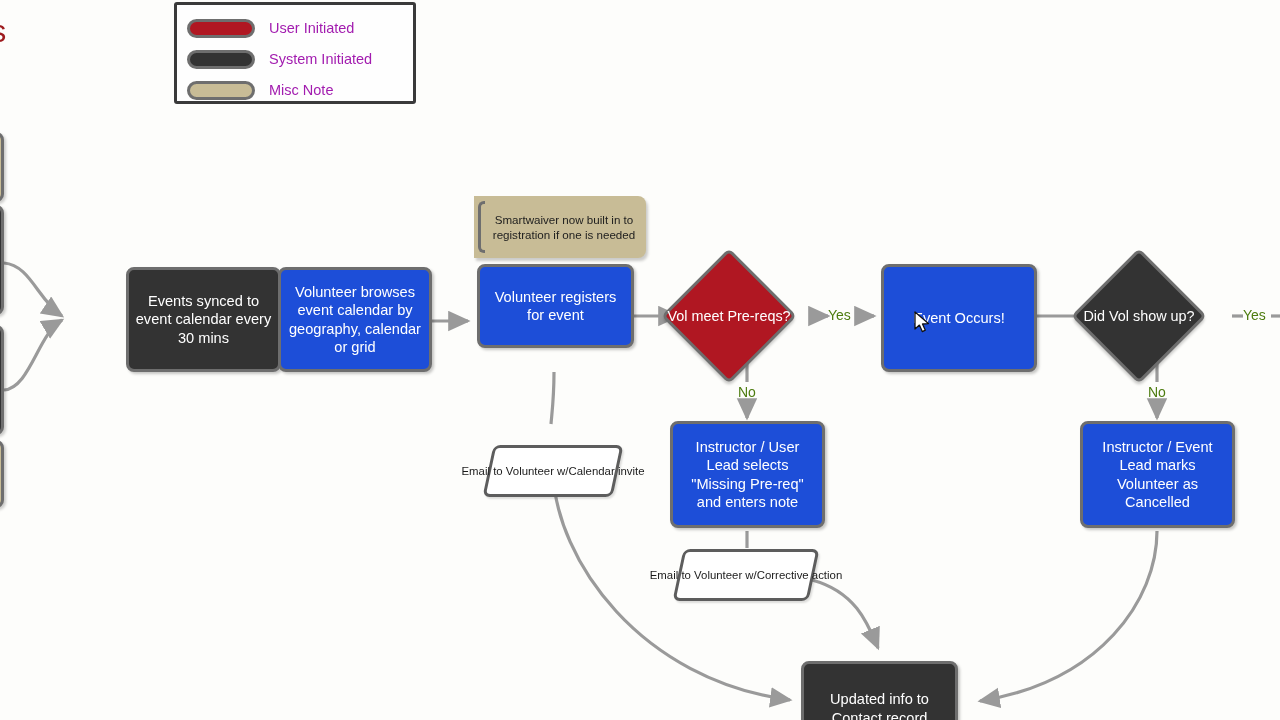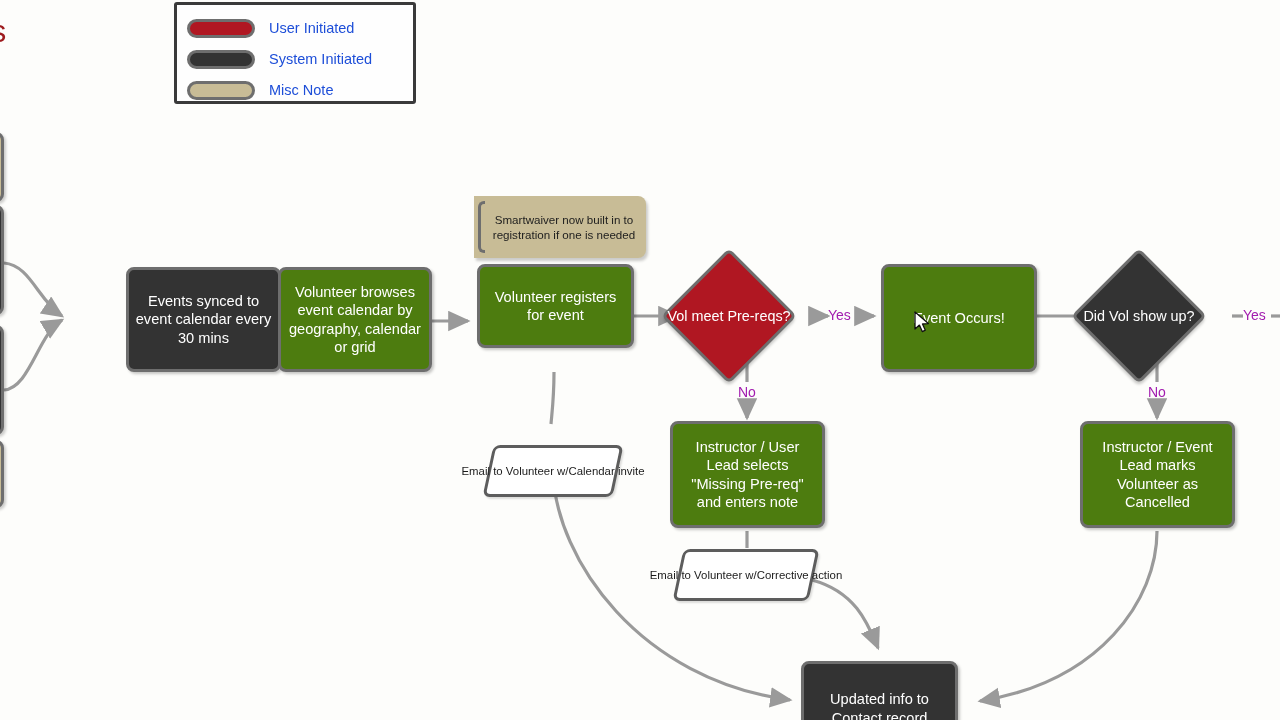--- a/index.html
+++ b/index.html
@@ -63,21 +63,21 @@
     border: 3px solid #6e6e6e;
     box-sizing: border-box;
     margin-right: 14px;
     flex: none;
   }
   .pill.user   { background: #b01722; }
   .pill.system { background: #333333; }
   .pill.misc   { background: #c8bc96; }
   .legend-label {
     font-size: 14.5px;
-    color: #1d4ed8;
+    color: #a21caf;
     white-space: nowrap;
   }
 
   
   .node {
     position: absolute;
     box-sizing: border-box;
     display: flex;
     align-items: center;
     justify-content: center;
@@ -85,21 +85,21 @@
     line-height: 1.24;
   }
   .box {
     border-radius: 8px;
     border: 3px solid #6e6e6e;
     color: #ffffff;
     font-size: 14.6px;
     padding: 4px 6px;
     box-shadow: 2px 2px 3px rgba(0,0,0,0.22);
   }
-  .box.red    { background: #4d7c0f; }
+  .box.red    { background: #1d4ed8; }
   .box.dark   { background: #333333; }
 
   
   .diamond-wrap { position: absolute; }
   .diamond-shape {
     position: absolute;
     left: 0; top: 0;
     width: 100%; height: 100%;
     transform: rotate(45deg);
     border-radius: 6px;
@@ -191,21 +191,21 @@
     border-radius: 0 8px 8px 0;
     box-shadow: 2px 2px 3px rgba(0,0,0,0.2);
   }
   .partial.dark { background: #333333; }
   .partial.tan  { background: #c8bc96; }
 
   
   .edge-label {
     position: absolute;
     font-size: 14px;
-    color: #a21caf;
+    color: #4d7c0f;
     background: transparent;
     white-space: nowrap;
   }
 
   
   .cursor {
     position: absolute;
     width: 18px;
     height: 24px;
     pointer-events: none;

